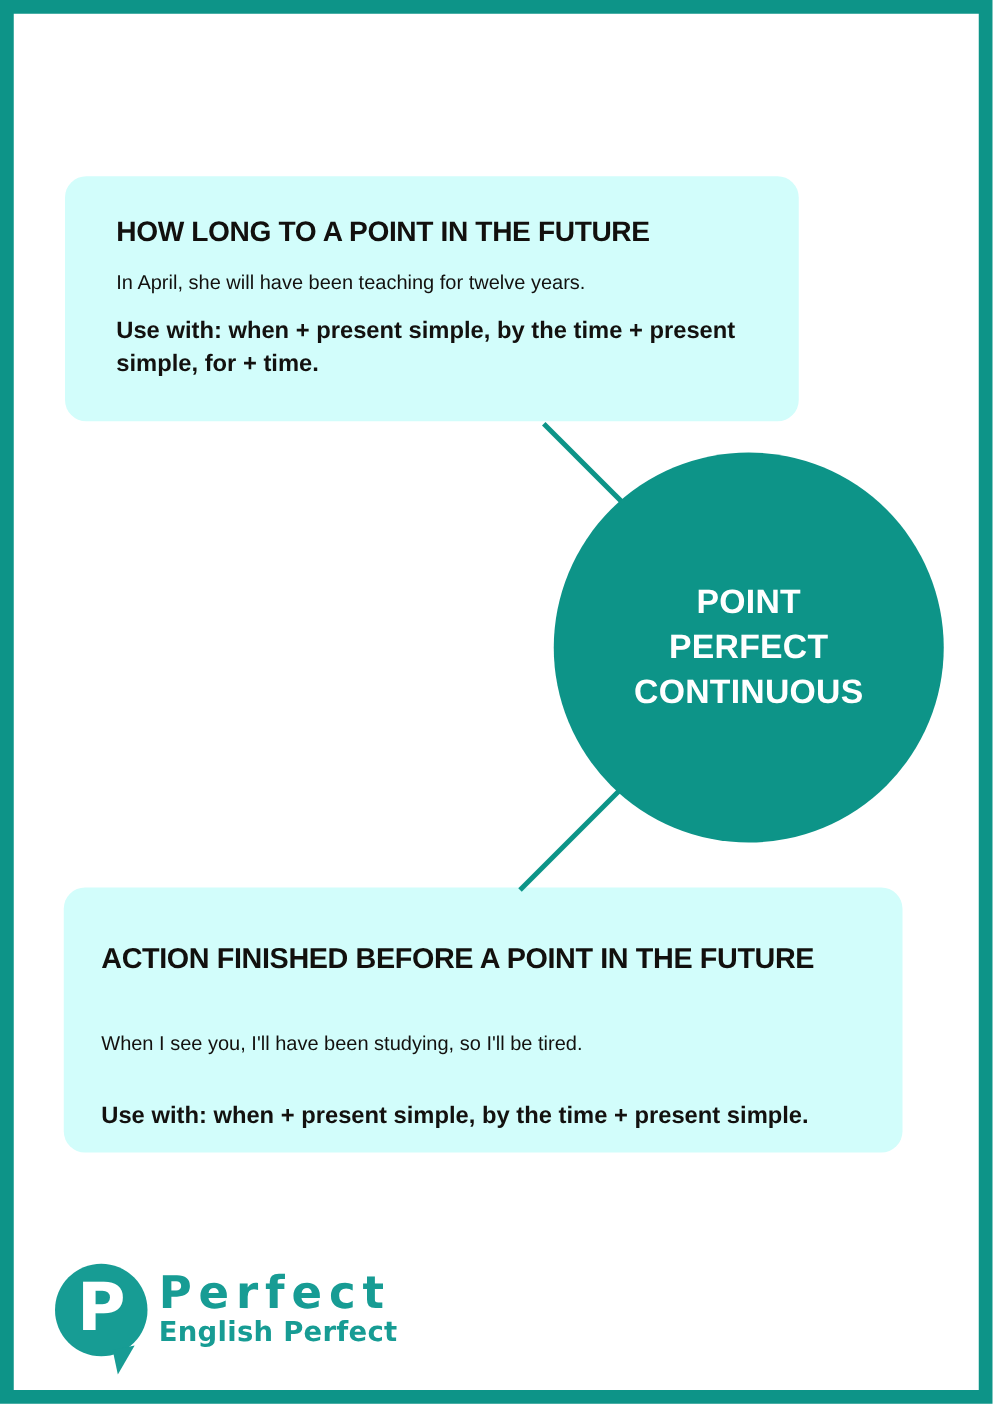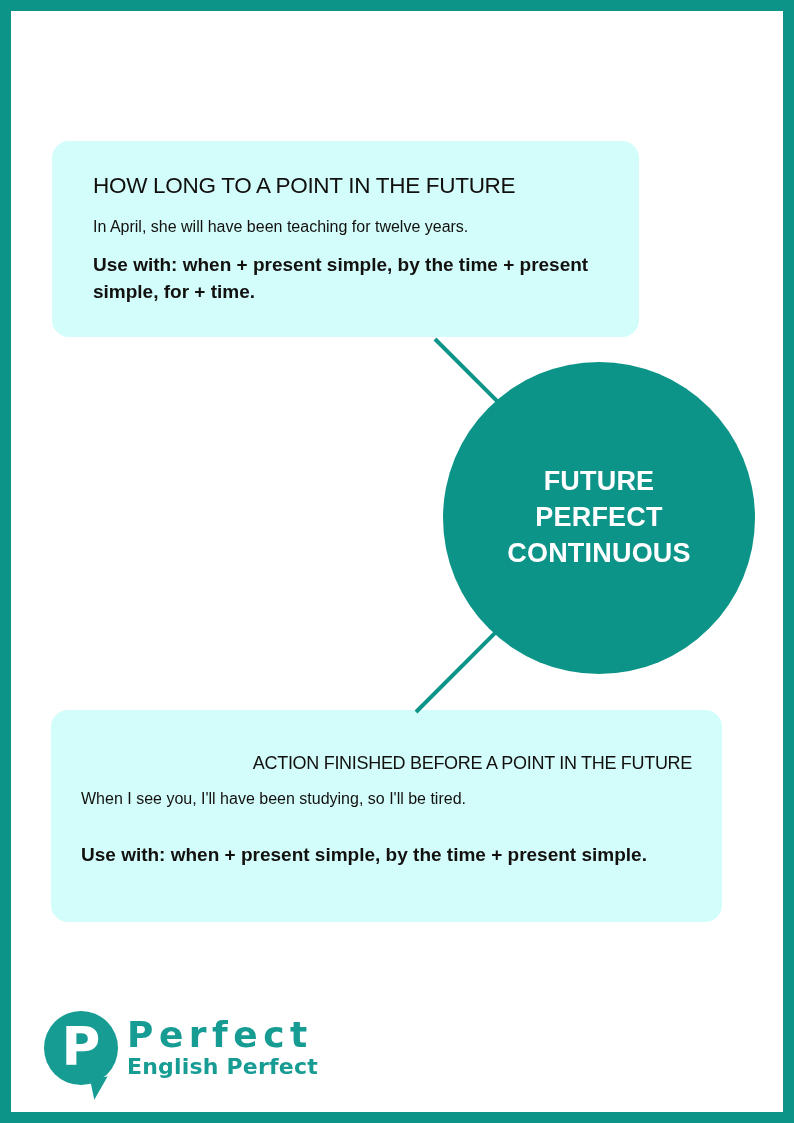--- a/index.html
+++ b/index.html
@@ -45,31 +45,30 @@
   }
   .card-bottom {
     left: 40px;
     top: 699px;
     width: 671px;
     height: 212px;
     padding: 44px 30px 0 30px;
   }
   .card-title {
     font-size: 22.5px;
-    font-weight: normal;
+    font-weight: bold;
     color: #12100e;
     letter-spacing: -0.3px;
     margin: 0 0 17px 0;
     line-height: 1.1;
     white-space: nowrap;
   }
   .card-bottom .card-title {
-    font-size: 18px;
-    margin-bottom: 14px;
-    text-align: right;
+    font-size: 23px;
+    margin-bottom: 46px;
   }
   .card-example {
     font-size: 16px;
     color: #13110f;
     margin: 0 0 15px 0;
     line-height: 1.35;
   }
   .card-bottom .card-example {
     margin-bottom: 33px;
   }
@@ -197,21 +196,21 @@
     <div class="connector connector-top"></div>
     <div class="connector connector-bottom"></div>
 
     <div class="card card-top">
       <h2 class="card-title">HOW LONG TO A POINT IN THE FUTURE</h2>
       <p class="card-example">In April, she will have been teaching for twelve years.</p>
       <p class="card-usage">Use with: when + present simple, by the time + present simple, for + time.</p>
     </div>
 
     <div class="circle">
-      <div class="circle-label">FUTURE
+      <div class="circle-label">POINT
 PERFECT
 CONTINUOUS</div>
     </div>
 
     <div class="card card-bottom">
       <h2 class="card-title">ACTION FINISHED BEFORE A POINT IN THE FUTURE</h2>
       <p class="card-example">When I see you, I'll have been studying, so I'll be tired.</p>
       <p class="card-usage">Use with: when + present simple, by the time + present simple.</p>
     </div>
 

